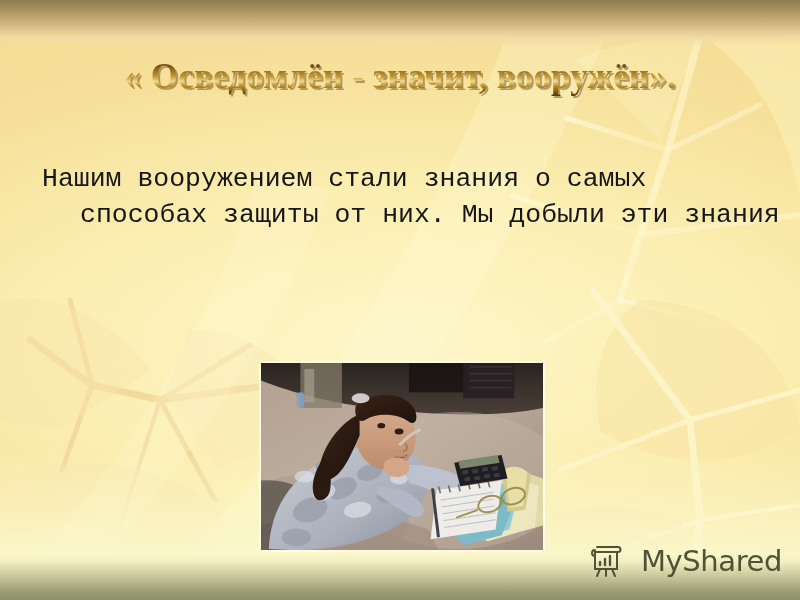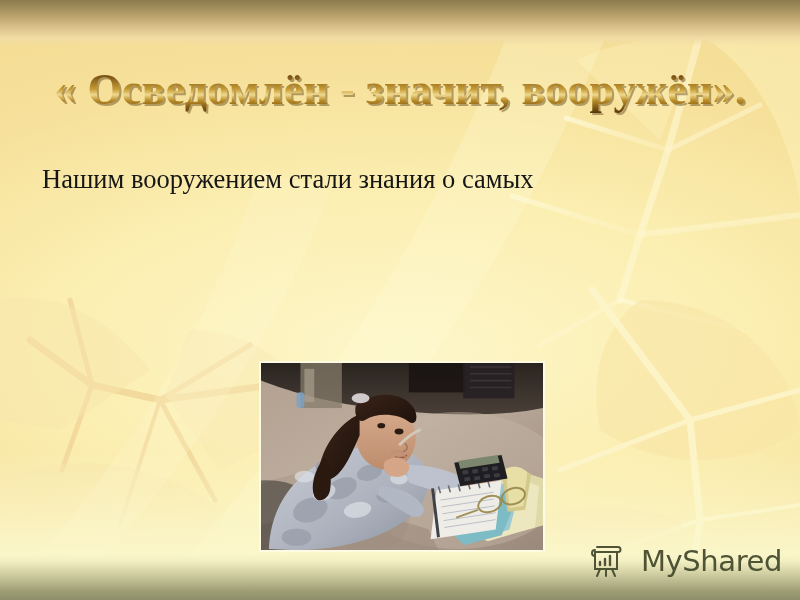--- a/index.html
+++ b/index.html
@@ -59,25 +59,25 @@
   .leaf-layer {
     position: absolute;
     inset: 0;
     pointer-events: none;
   }
   .leaf-layer svg { display: block; width: 800px; height: 600px; }
 
   
   .title {
     position: absolute;
-    top: 66px;
+    top: 58px;
     left: 0;
     width: 800px;
     text-align: center;
-    font-size: 44px;
+    font-size: 35px;
     font-weight: bold;
     line-height: 1.1;
     letter-spacing: 0.2px;
     font-family: "Liberation Serif", "DejaVu Serif", serif;
     background: linear-gradient(to bottom,
         #5c3c10 0%,
         #7d5516 22%,
         #c59a34 48%,
         #efd98e 60%,
         #b98c27 72%,
@@ -94,21 +94,21 @@
 
   
   .body-text {
     position: absolute;
     top: 162px;
     left: 42px;
     width: 672px;
     font-size: 26.5px;
     line-height: 1.34;
     color: #161616;
-    font-family: Liberation Serif, serif;
+    font-family: Liberation Mono, monospace;
     text-align: left;
   }
   .body-text .ln { display: block; white-space: nowrap; }
   .body-text .ln.indent { padding-left: 38px; }
 
   
   .photo-frame {
     position: absolute;
     left: 259px;
     top: 361px;
@@ -201,20 +201,21 @@
   </div>
 
   <div class="bg-topband"></div>
   <div class="bg-bottomglow"></div>
   <div class="bg-bottomband"></div>
 
   <div class="title">« Осведомлён - значит, вооружён».</div>
 
   <div class="body-text">
     <span class="ln">Нашим вооружением стали знания о самых</span>
+    <span class="ln indent">способах защиты от них. Мы добыли эти знания</span>
   </div>
 
   <div class="photo-frame">
     <svg viewBox="0 0 286 191" xmlns="http://www.w3.org/2000/svg" preserveAspectRatio="none">
       <defs>
         <linearGradient id="carpet" x1="0" y1="0" x2="1" y2="1">
           <stop offset="0%" stop-color="#b8a595"></stop>
           <stop offset="45%" stop-color="#c3b3a3"></stop>
           <stop offset="100%" stop-color="#9d8c7e"></stop>
         </linearGradient>

